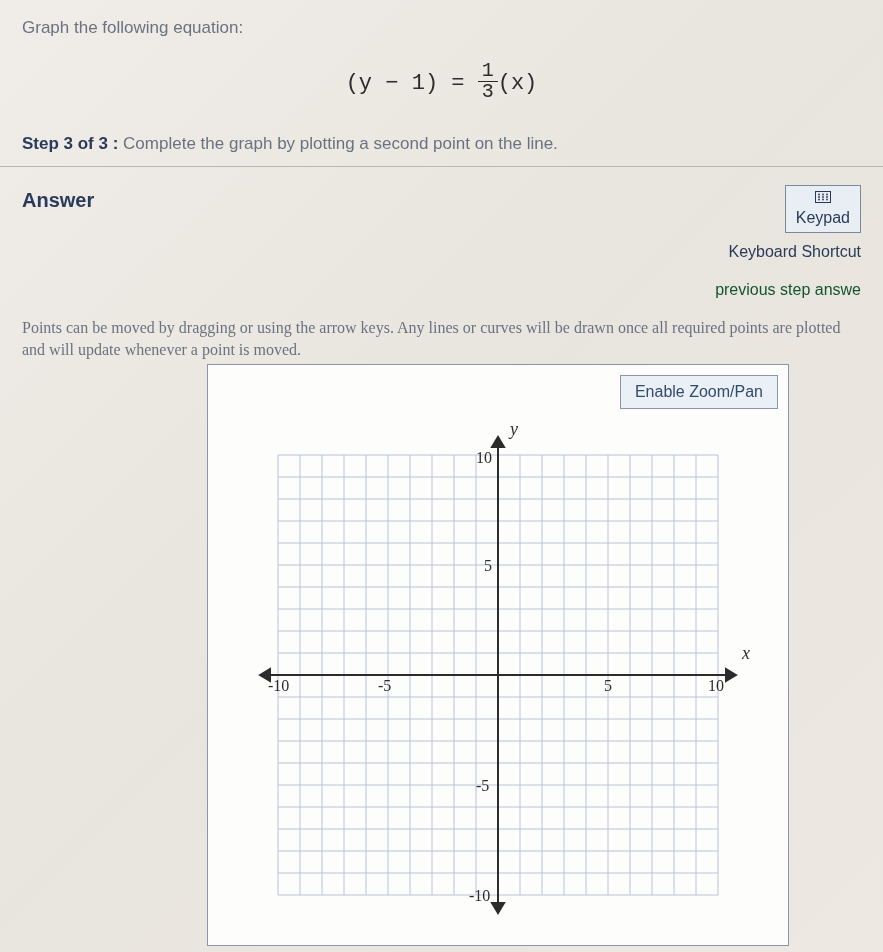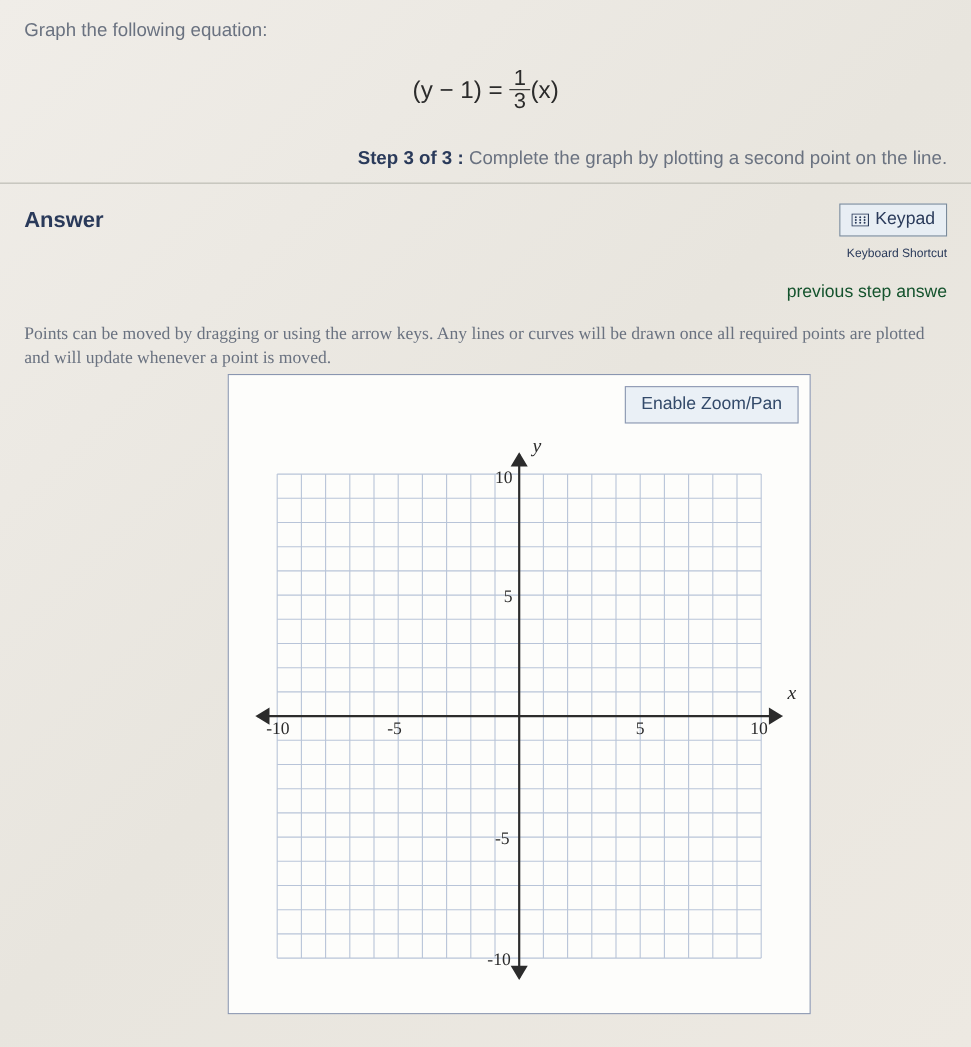--- a/index.html
+++ b/index.html
@@ -19,21 +19,21 @@
     .content {
       padding: 18px 22px;
     }
     .prompt {
       font-size: 17px;
       color: #6a7280;
       margin-bottom: 20px;
     }
     .equation {
       text-align: center;
-      font-family: Liberation Sans, sans-serif;
+      font-family: Liberation Mono, monospace;
       font-size: 22px;
       color: #2c2c2c;
       margin: 25px 0 30px 0;
     }
     .equation .frac {
       display: inline-block;
       vertical-align: middle;
       text-align: center;
       font-size: 20px;
       line-height: 1;
@@ -46,21 +46,20 @@
       padding: 0 4px;
     }
     .equation .frac .den {
       display: block;
       padding: 0 4px;
     }
     .step-line {
       font-size: 17px;
       color: #6a7280;
       margin-bottom: 12px;
-      text-align: right;
     }
     .step-line .step-label {
       color: #2a3a5a;
       font-weight: bold;
     }
     .divider {
       border: none;
       border-top: 1px solid #b8b8b0;
       margin: 10px -22px 18px -22px;
     }
@@ -83,50 +82,51 @@
       display: inline-flex;
       align-items: center;
       gap: 6px;
       border: 1px solid #7a8a9a;
       background: #e8eef4;
       color: #2a3a5a;
       font-size: 16px;
       padding: 5px 10px;
       cursor: pointer;
       font-family: inherit;
+      flex-direction: column;
     }
     .keypad-icon {
       display: inline-block;
       width: 16px;
       height: 12px;
       position: relative;
     }
     .keypad-icon svg { display: block; }
     .shortcut-link {
       color: #2a3a5a;
-      font-size: 11px;
+      font-size: 16px;
       margin-top: 10px;
       display: block;
     }
     .prev-step {
       text-align: right;
       color: #14532d;
       font-size: 16px;
       margin: 20px 0 18px 0;
     }
     .instructions {
       color: #6a7280;
       font-size: 16px;
       line-height: 1.4;
       margin-bottom: 2px;
       max-width: 840px;
       font-family: Liberation Serif, serif;
     }
     .graph-panel {
-      width: 530px;
+      width: 582px;
       margin: 0 0 0 185px;
       border: 1px solid #8a96b0;
       background: #fdfdfb;
       padding: 10px;
       position: relative;
     }
     .zoom-btn {
       position: absolute;
       top: 10px;
       right: 10px;

